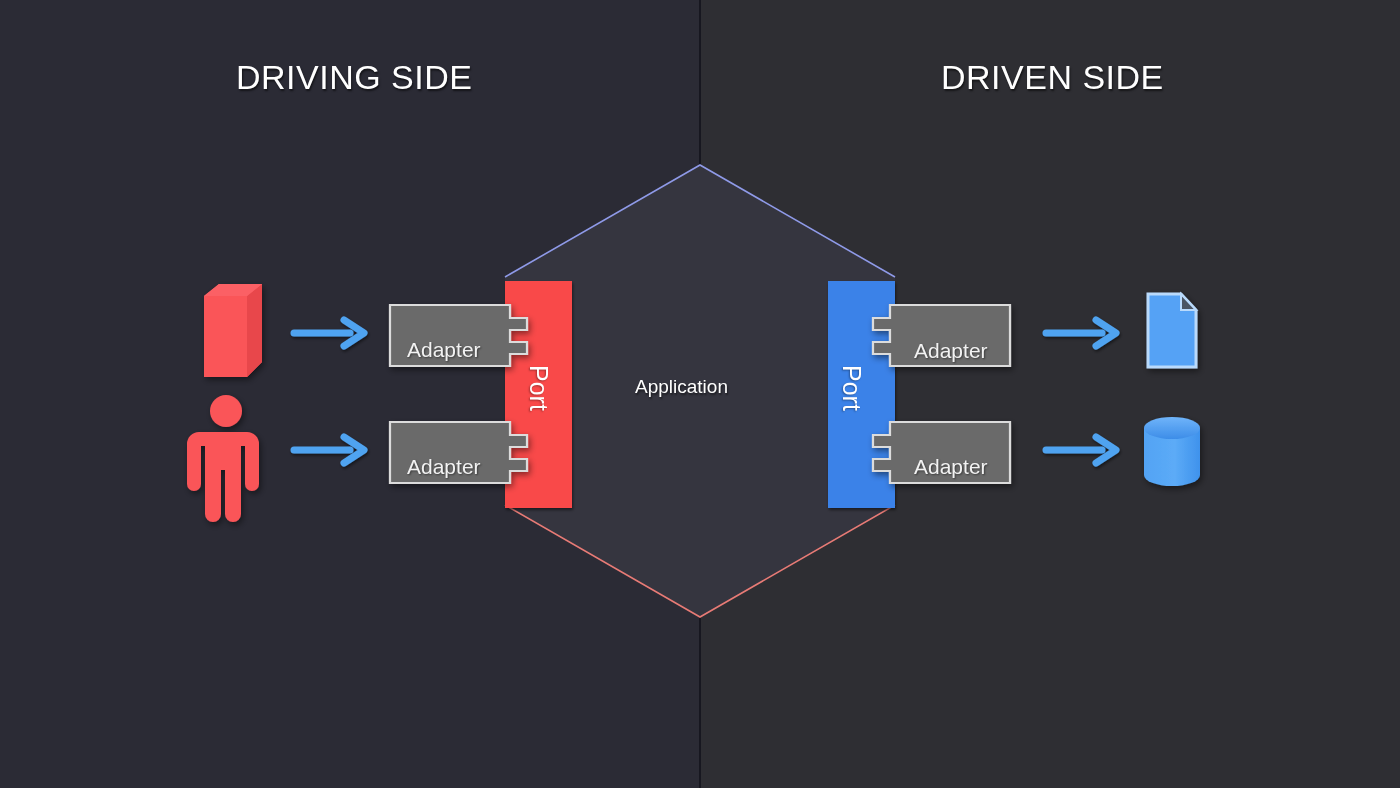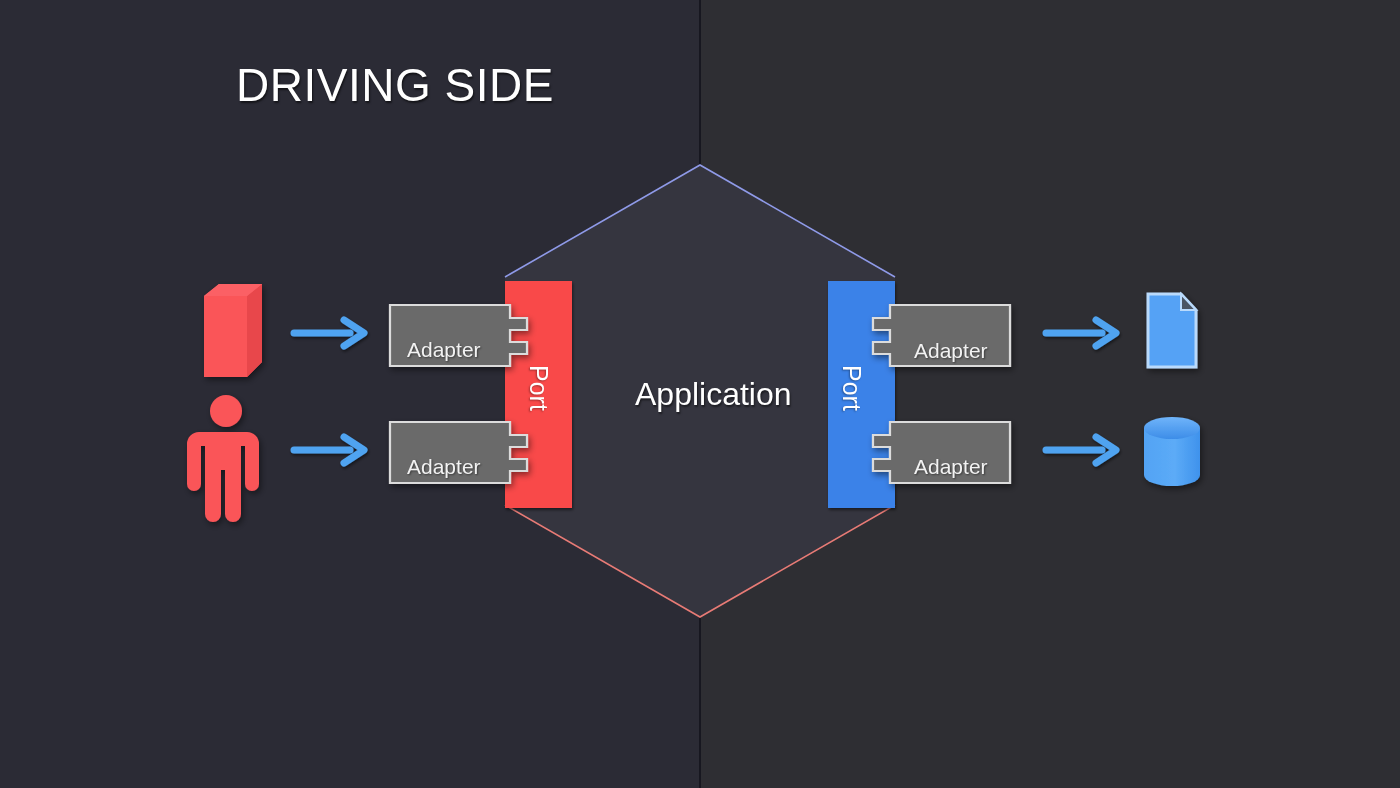--- a/index.html
+++ b/index.html
@@ -26,21 +26,21 @@
     left: 699px;
     top: 0;
     width: 2px;
     height: 788px;
     background: #171720;
   }
 
   .side-title {
     position: absolute;
     color: #ffffff;
-    font-size: 46px;
+    font-size: 34px;
     letter-spacing: 0.5px;
     white-space: nowrap;
     text-shadow: 1px 2px 2px rgba(0,0,0,0.55);
   }
   #title-driving { left: 236px; top: 58px; }
   #title-driven  { left: 941px; top: 58px; }
 
   svg.layer {
     position: absolute;
     left: 0;
@@ -48,21 +48,21 @@
     width: 1400px;
     height: 788px;
     overflow: visible;
   }
 
   .app-label {
     position: absolute;
     left: 635px;
     top: 376px;
     color: #ffffff;
-    font-size: 32px;
+    font-size: 19px;
     white-space: nowrap;
     text-shadow: 1px 2px 2px rgba(0,0,0,0.5);
   }
 
   .adapter-label {
     position: absolute;
     color: #f2f2f2;
     font-size: 21px;
     white-space: nowrap;
     text-shadow: 1px 1px 2px rgba(0,0,0,0.45);
@@ -88,20 +88,21 @@
 </head>
 <body>
 
 <div id="canvas">
 
   <div class="bg-left"></div>
   <div class="bg-right"></div>
   <div class="divider"></div>
 
   <div class="side-title" id="title-driving">DRIVING SIDE</div>
+  <div class="side-title" id="title-driven">DRIVEN SIDE</div>
 
   <svg class="layer" viewBox="0 0 1400 788">
     <defs>
       <filter id="softShadow" x="-40%" y="-40%" width="200%" height="200%">
         <feDropShadow dx="2" dy="3" stdDeviation="3" flood-color="#000000" flood-opacity="0.45"></feDropShadow>
       </filter>
       <filter id="tinyShadow" x="-40%" y="-40%" width="200%" height="200%">
         <feDropShadow dx="1" dy="2" stdDeviation="1.5" flood-color="#000000" flood-opacity="0.5"></feDropShadow>
       </filter>
       <linearGradient id="gradBoxFront" x1="0" y1="0" x2="0" y2="1">

